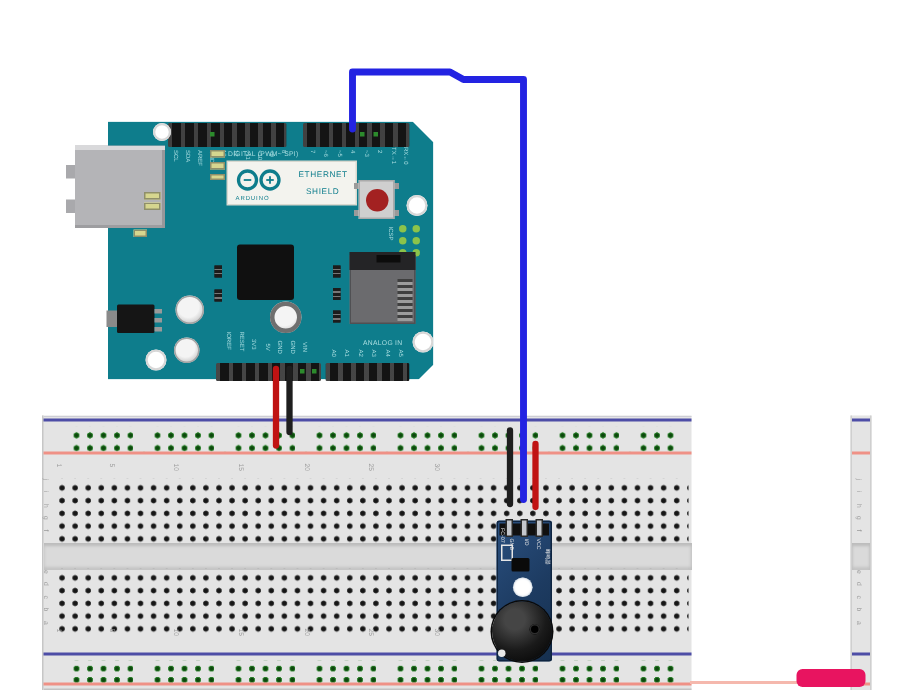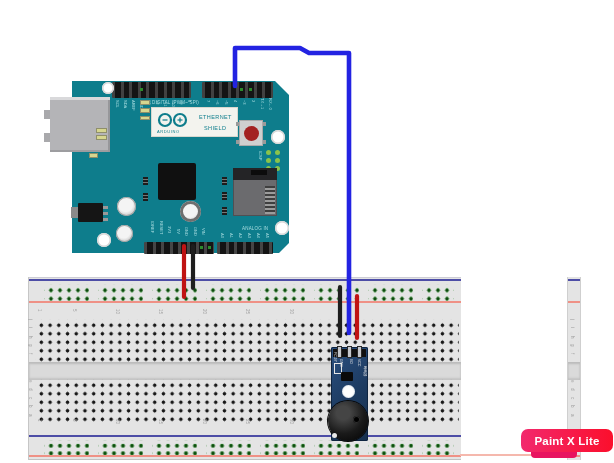--- a/index.html
+++ b/index.html
@@ -243,17 +243,14 @@
 
   <svg width="614" height="463">
     <polyline points="184,246 184,297" fill="none" stroke-width="4.2" stroke-linecap="round" stroke="#c01313"></polyline>
     <polyline points="193,246 193,288" fill="none" stroke-width="4.2" stroke-linecap="round" stroke="#1e1e1e"></polyline>
     <polyline points="340,287 340,336" fill="none" stroke-width="4.2" stroke-linecap="round" stroke="#1e1e1e"></polyline>
     <polyline points="357,296 357,338" fill="none" stroke-width="4.2" stroke-linecap="round" stroke="#c01313"></polyline>
     <polyline points="235,86 235,48 300,48 309,53 349,53 349,333" fill="none" stroke-width="4.6" stroke-linecap="round" stroke-linejoin="round" stroke="#2323e2"></polyline>
   </svg>
 
   <div class="abs badgeTab"></div>
-  <div class="abs badge">
-    <span>Paint X Lite</span>
-  </div>
 
 </div>
 
 </body></html>

